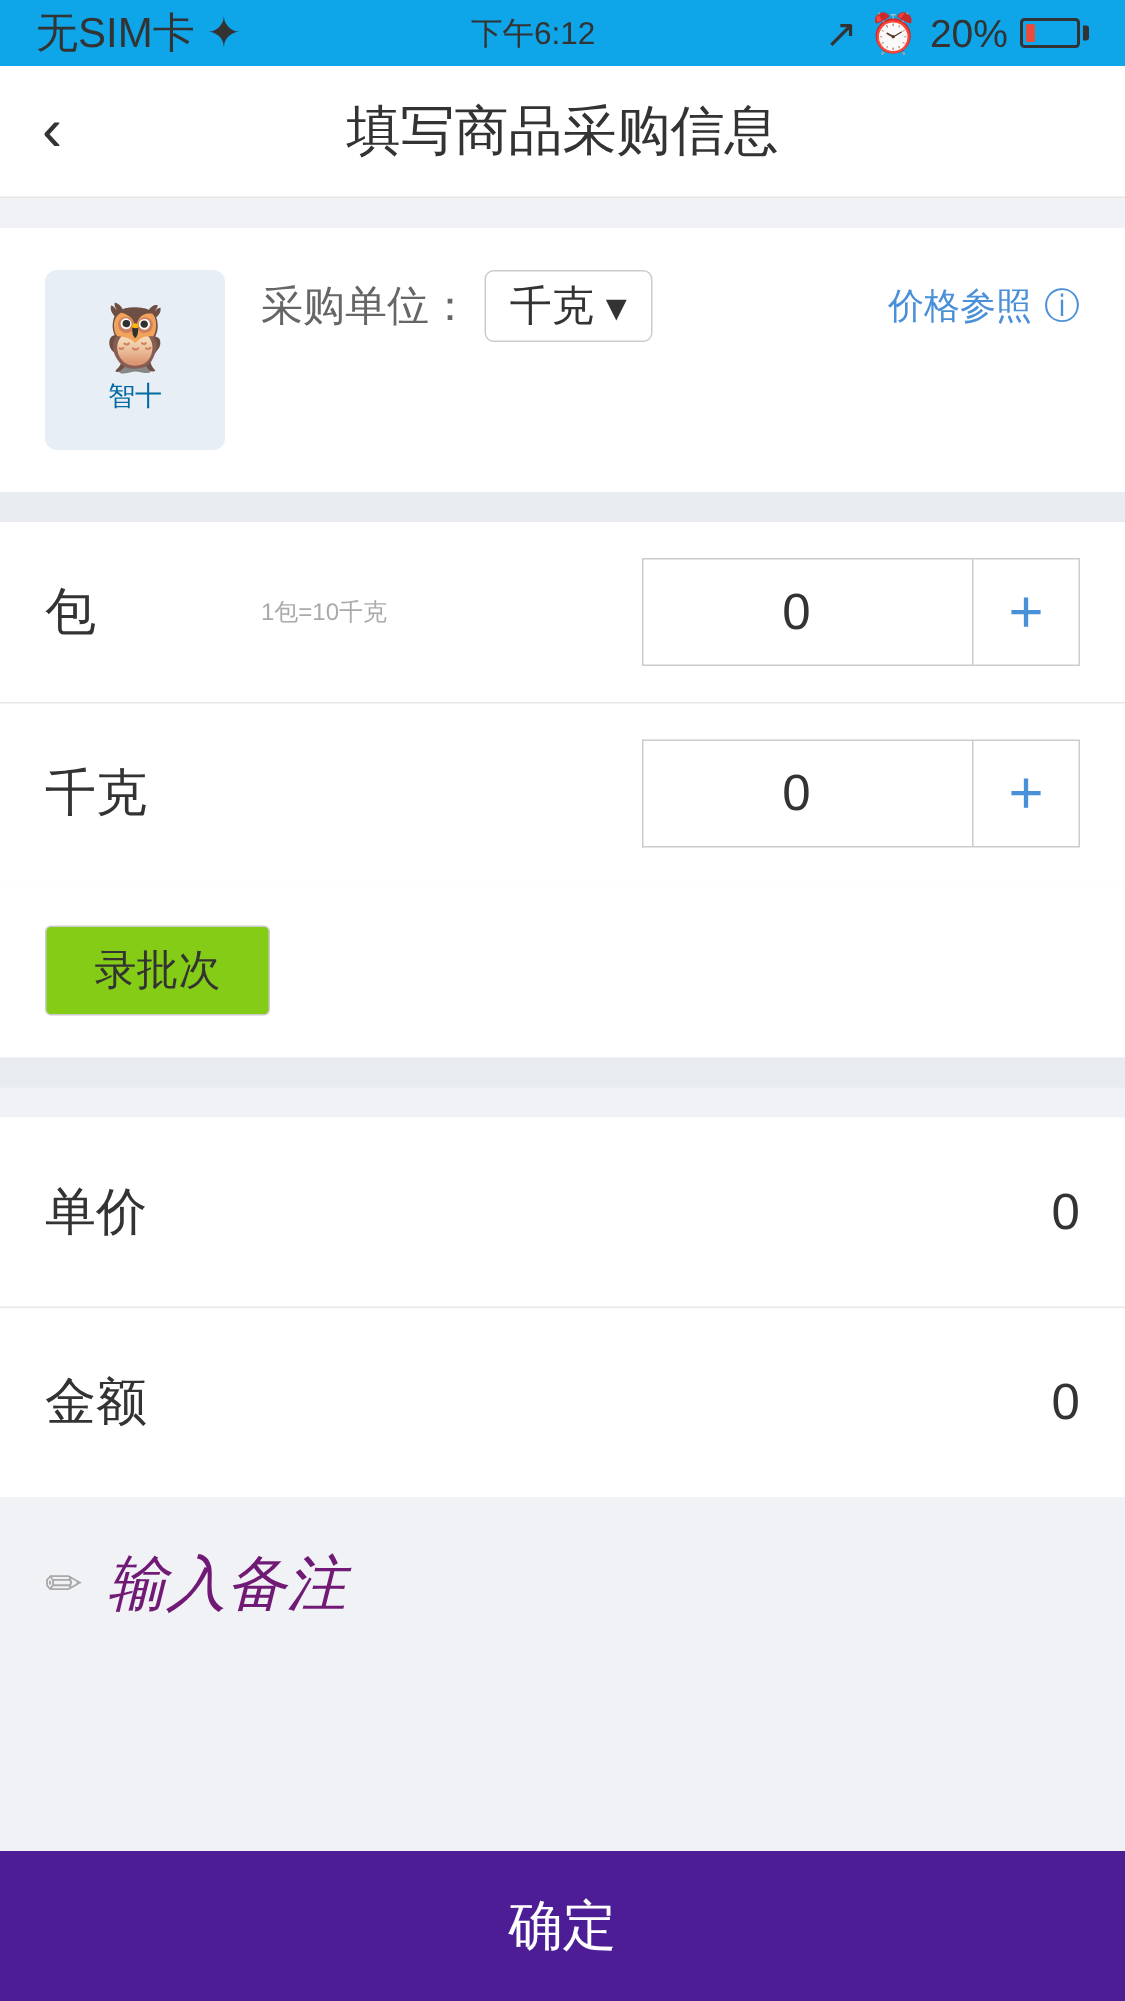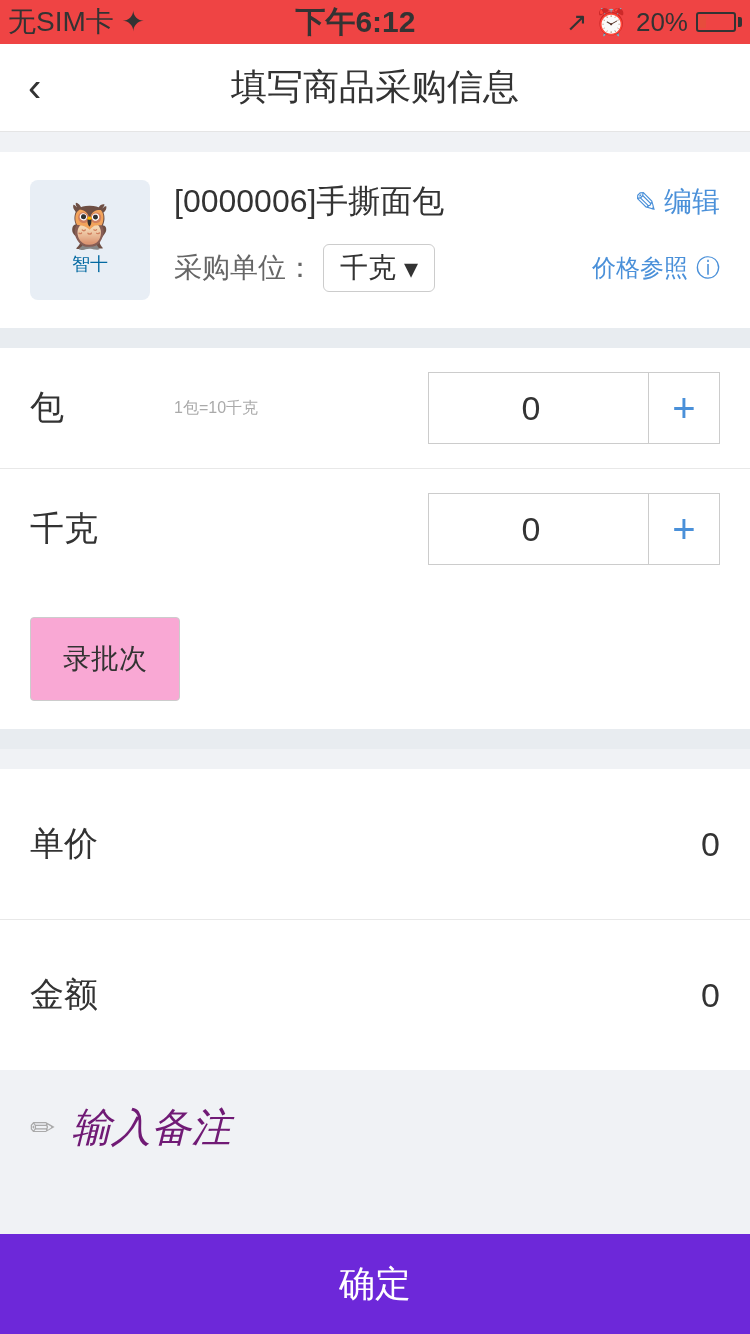--- a/index.html
+++ b/index.html
@@ -10,34 +10,34 @@
       font-family: -apple-system, 'PingFang SC', 'Helvetica Neue', Arial, sans-serif;
       background: #f0f2f5;
       font-size: 32px;
       color: #333;
     }
 
     
     .status-bar {
       width: 750px;
       height: 44px;
-      background: #ef4444;
+      background: #0ea5e9;
       display: flex;
       align-items: center;
       justify-content: space-between;
-      padding: 0 8px;
+      padding: 0 24px;
       font-size: 28px;
       font-weight: 500;
     }
     .status-left {
       display: flex;
       align-items: center;
       gap: 8px;
     }
-    .status-center { font-weight: 700; font-size: 30px; }
+    .status-center { font-weight: 400; font-size: 21px; }
     .status-right {
       display: flex;
       align-items: center;
       gap: 8px;
       font-size: 26px;
     }
     .battery-icon {
       display: inline-flex;
       align-items: center;
       gap: 2px;
@@ -233,38 +233,38 @@
       align-items: center;
       justify-content: space-between;
       padding: 28px 30px;
     }
     .summary-text {
       font-size: 32px;
       color: #333;
     }
     .record-btn {
       border: 1px solid #ccc;
-      background: #f9a8d4;
-      padding: 22px 32px;
+      background: #84cc16;
+      padding: 10px 32px;
       font-size: 28px;
       color: #333;
       border-radius: 4px;
       cursor: pointer;
     }
 
     
     .info-section {
       background: #fff;
       margin-top: 20px;
     }
     .info-row {
       display: flex;
       align-items: center;
       justify-content: space-between;
-      padding: 52px 30px;
+      padding: 40px 30px;
       border-bottom: 1px solid #e8e8e8;
     }
     .info-row:last-child { border-bottom: none; }
     .info-label {
       font-size: 34px;
       color: #333;
     }
     .info-value {
       font-size: 34px;
       color: #333;
@@ -293,21 +293,21 @@
     .empty-space {
       background: #f0f2f5;
       flex: 1;
       min-height: 200px;
     }
 
     
     .confirm-btn {
       width: 750px;
       height: 100px;
-      background: #6d28d9;
+      background: #4c1d95;
       border: none;
       font-size: 36px;
       color: #fff;
       font-weight: 500;
       cursor: pointer;
       position: fixed;
       bottom: 0;
       left: 0;
     }
 
@@ -345,29 +345,20 @@
     <span class="nav-back">‹</span>
     <span class="nav-title">填写商品采购信息</span>
   </div>
 
   <div class="product-card">
     <div class="product-image">
       <span class="product-image-owl">🦉</span>
       <span class="product-image-text">智十</span>
     </div>
     <div class="product-info">
-      <div class="product-header">
-        <span class="product-name">
-          <span>[0000006]</span><span>手撕面包</span>
-        </span>
-        <span class="product-edit">
-          <span>✎</span>
-          <span>编辑</span>
-        </span>
-      </div>
       <div class="product-unit-row">
         <div>
           <span class="product-unit-label">采购单位：</span>
           <span class="unit-select">
             <span>千克</span>
             <span>▾</span>
           </span>
         </div>
         <div class="price-ref">
           <span>价格参照</span>

